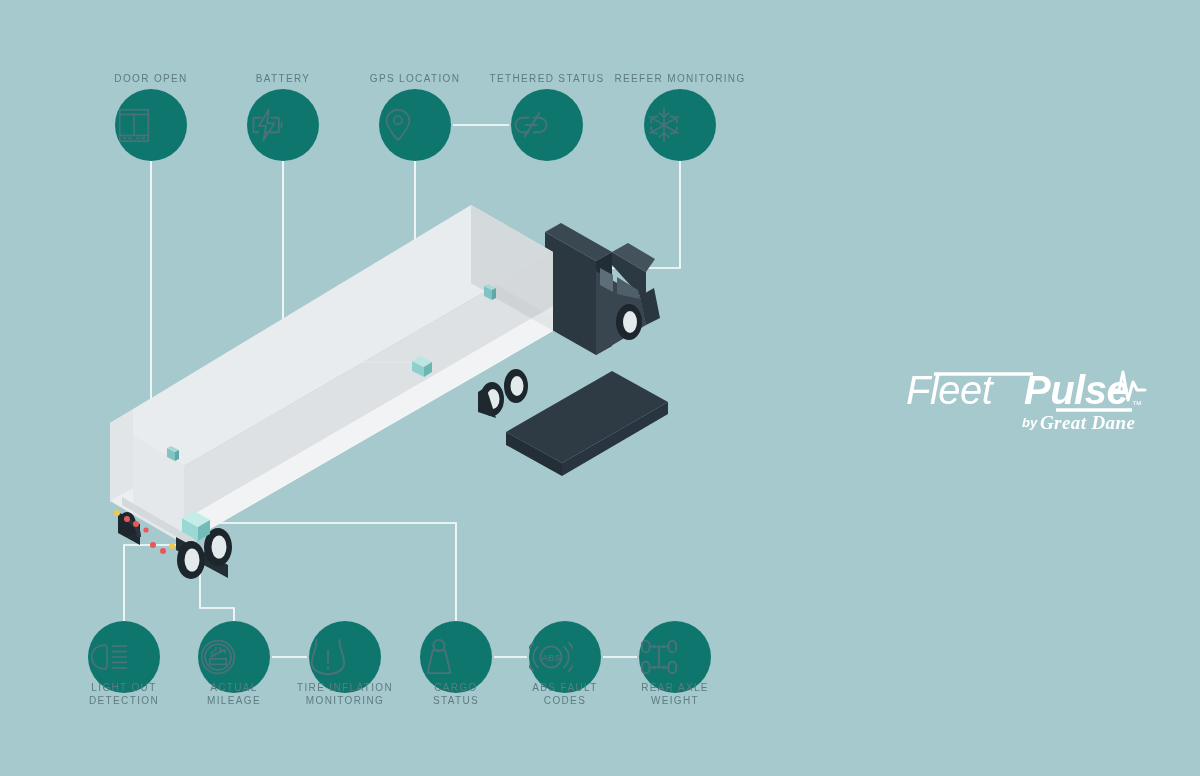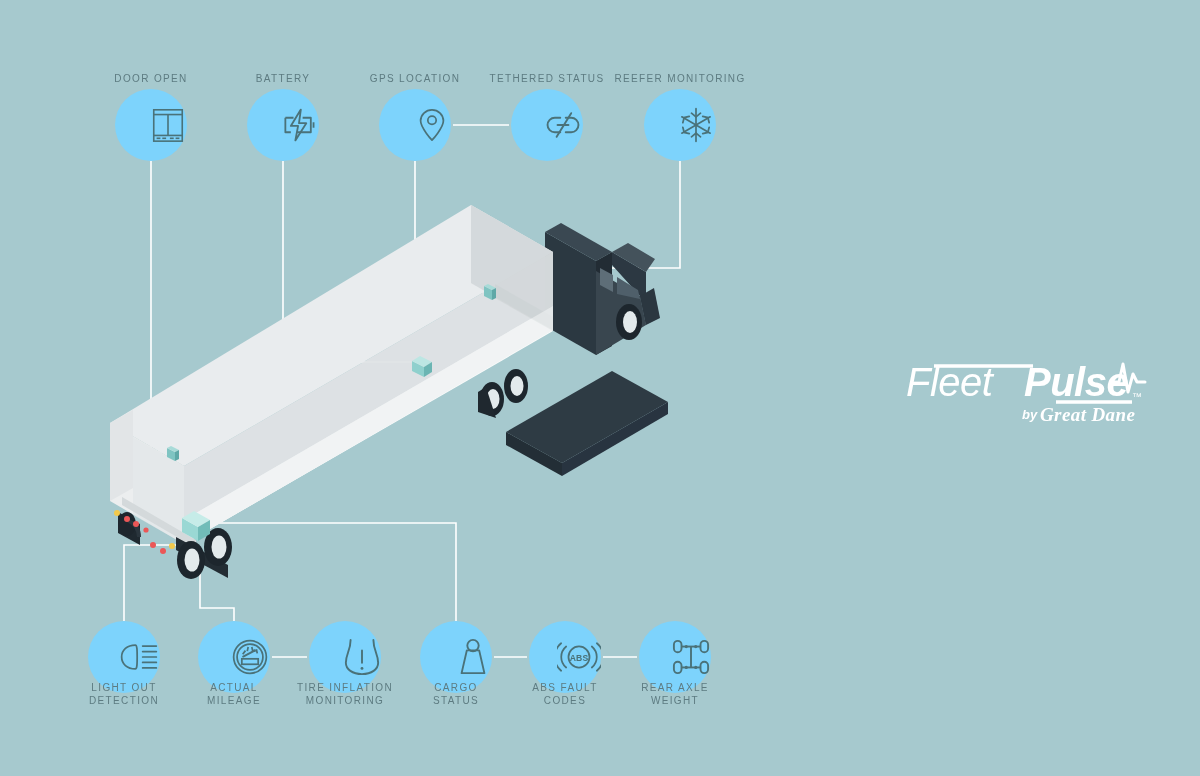--- a/index.html
+++ b/index.html
@@ -34,24 +34,24 @@
     width: 0;
     height: 0;
   }
   .node-circle {
     position: absolute;
     width: 72px;
     height: 72px;
     margin-left: -36px;
     margin-top: -36px;
     border-radius: 50%;
-    background: #7dd3fc;
+    background: #0f766e;
     display: flex;
     align-items: center;
-    justify-content: flex-end;
+    justify-content: flex-start;
     box-sizing: border-box;
   }
   .node-circle svg { display: block; }
   .node-label {
     position: absolute;
     width: 190px;
     margin-left: -95px;
     text-align: center;
     font-size: 10px;
     letter-spacing: 1.35px;
@@ -61,21 +61,21 @@
     font-weight: 400;
     white-space: pre-line;
     user-select: none;
   }
   .node-label.above { bottom: 40px; }
   .node-label.below { top: 24px; }
 
   #logo {
     position: absolute;
     left: 900px;
-    top: 352px;
+    top: 360px;
     width: 260px;
     height: 80px;
   }
 </style>
 </head>
 <body>
 
 <div id="stage">
 
   <svg class="layer" id="connectors" viewBox="0 0 1200 776" aria-hidden="true">

